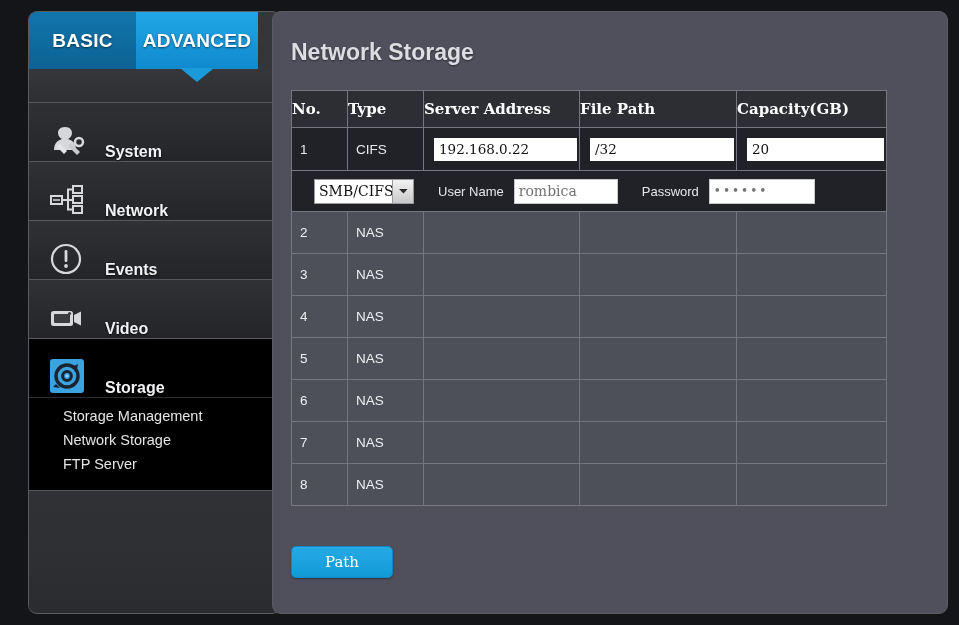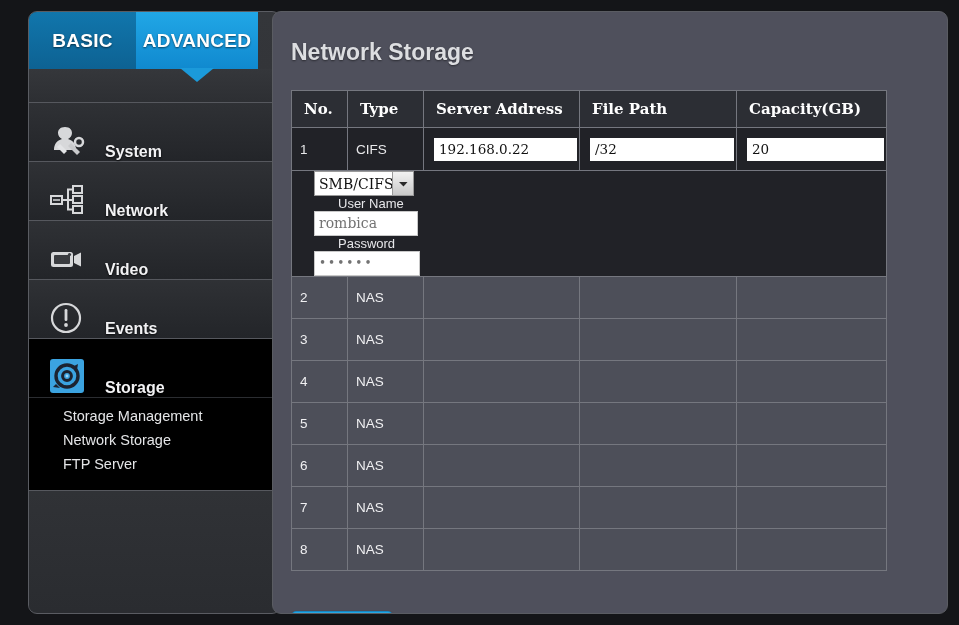--- a/index.html
+++ b/index.html
@@ -167,21 +167,21 @@
     padding: 0;
   }
   table.grid th {
     background: #2c2e34;
     color: #ffffff;
     font-family: "DejaVu Serif", serif;
     font-size: 15px;
     font-weight: bold;
     text-align: left;
     height: 36px;
-    padding-left: 12px;
+    padding-left: 0;
   }
   .col-no { width: 56px; }
   .col-type { width: 76px; }
   .col-server { width: 156px; }
   .col-path { width: 157px; }
   .col-cap { width: 150px; }
 
   tr.row-active td {
     background: #212227;
     height: 42px;
@@ -213,22 +213,22 @@
   }
 
   
   tr.row-creds td {
     background: #212227;
     height: 40px;
     border-top: none;
   }
   .creds {
     display: flex;
+    align-items: center;
     padding-left: 22px;
-    flex-direction: column;
   }
   .sel-wrap {
     position: relative;
     width: 100px;
     height: 25px;
     background: #ffffff;
     border: 1px solid #9a9a9a;
     box-sizing: border-box;
     display: flex;
     align-items: center;
@@ -335,38 +335,38 @@
             <rect x="26" y="23" width="9" height="7" fill="none" stroke="#d7d8da" stroke-width="2"></rect>
             <path d="M15 17 H21 V6.5 H26 M21 17 H26 M21 17 V26.5 H26" fill="none" stroke="#d7d8da" stroke-width="2"></path>
           </svg>
         </span>
         <span class="nav-label">Network</span>
       </div>
 
       <div class="nav-item">
         <span class="nav-icon">
           <svg width="40" height="34" viewBox="0 0 40 34">
+            <circle cx="19" cy="17" r="14" fill="none" stroke="#d7d8da" stroke-width="2.2"></circle>
+            <rect x="17.6" y="8" width="2.8" height="12" rx="1.3" fill="#d7d8da"></rect>
+            <circle cx="19" cy="24" r="1.9" fill="#d7d8da"></circle>
+          </svg>
+        </span>
+        <span class="nav-label">Events</span>
+      </div>
+
+      <div class="nav-item">
+        <span class="nav-icon">
+          <svg width="40" height="34" viewBox="0 0 40 34">
             <rect x="4" y="10" width="22" height="15" rx="2.5" fill="#d7d8da"></rect>
             <rect x="7" y="13" width="16" height="9" rx="1" fill="#3a3c40"></rect>
             <circle cx="22.5" cy="12.5" r="1.6" fill="#3a3c40"></circle>
             <path d="M27 14 l7 -3.5 v14 l-7 -3.5 z" fill="#d7d8da"></path>
           </svg>
         </span>
         <span class="nav-label">Video</span>
-      </div>
-
-      <div class="nav-item">
-        <span class="nav-icon">
-          <svg width="40" height="34" viewBox="0 0 40 34">
-            <circle cx="19" cy="17" r="14" fill="none" stroke="#d7d8da" stroke-width="2.2"></circle>
-            <rect x="17.6" y="8" width="2.8" height="12" rx="1.3" fill="#d7d8da"></rect>
-            <circle cx="19" cy="24" r="1.9" fill="#d7d8da"></circle>
-          </svg>
-        </span>
-        <span class="nav-label">Events</span>
       </div>
 
       <div class="nav-item active">
         <span class="nav-icon">
           <svg width="40" height="40" viewBox="0 0 40 40">
             <rect x="3" y="2" width="34" height="34" rx="3" fill="#3ba3e0"></rect>
             <circle cx="20" cy="19" r="11" fill="none" stroke="#1c2330" stroke-width="3.4"></circle>
             <circle cx="20" cy="19" r="4.4" fill="none" stroke="#1c2330" stroke-width="3"></circle>
             <circle cx="20" cy="19" r="1.4" fill="#9fd4f2"></circle>
             <path d="M27 9 l4 -2 -1 6 z" fill="#1c2330"></path>

